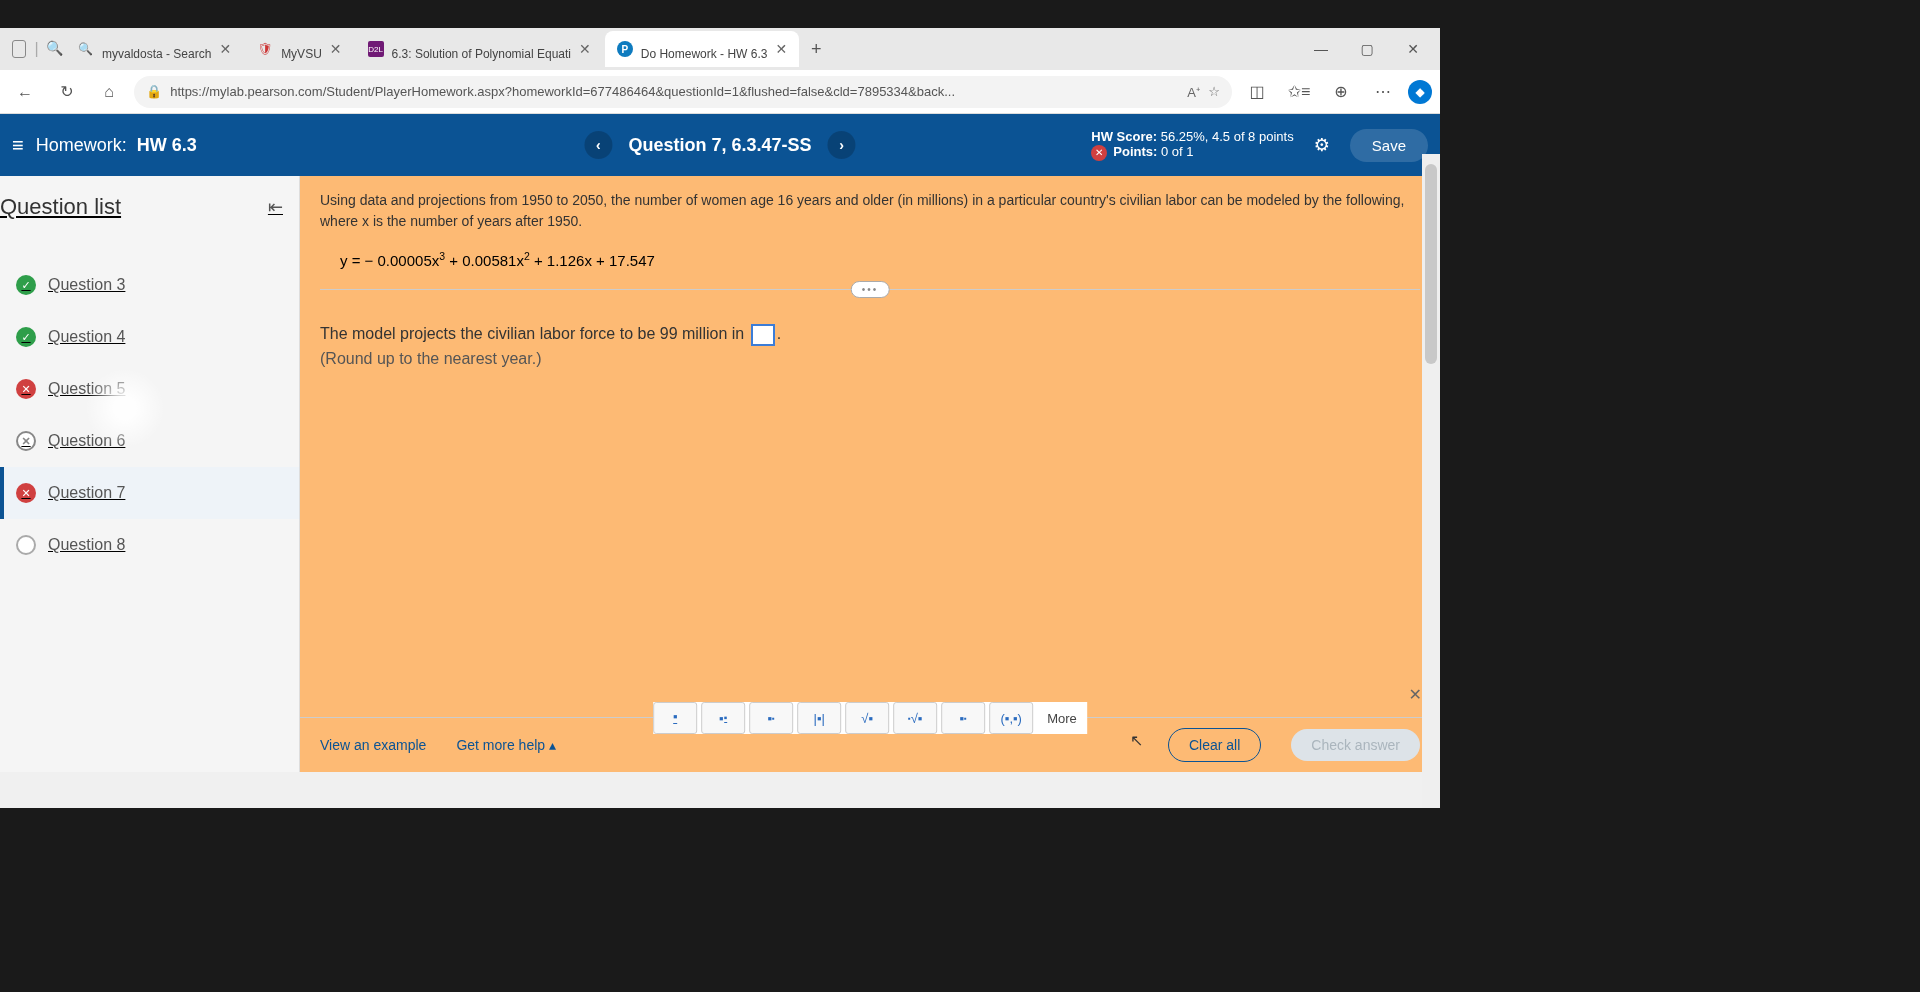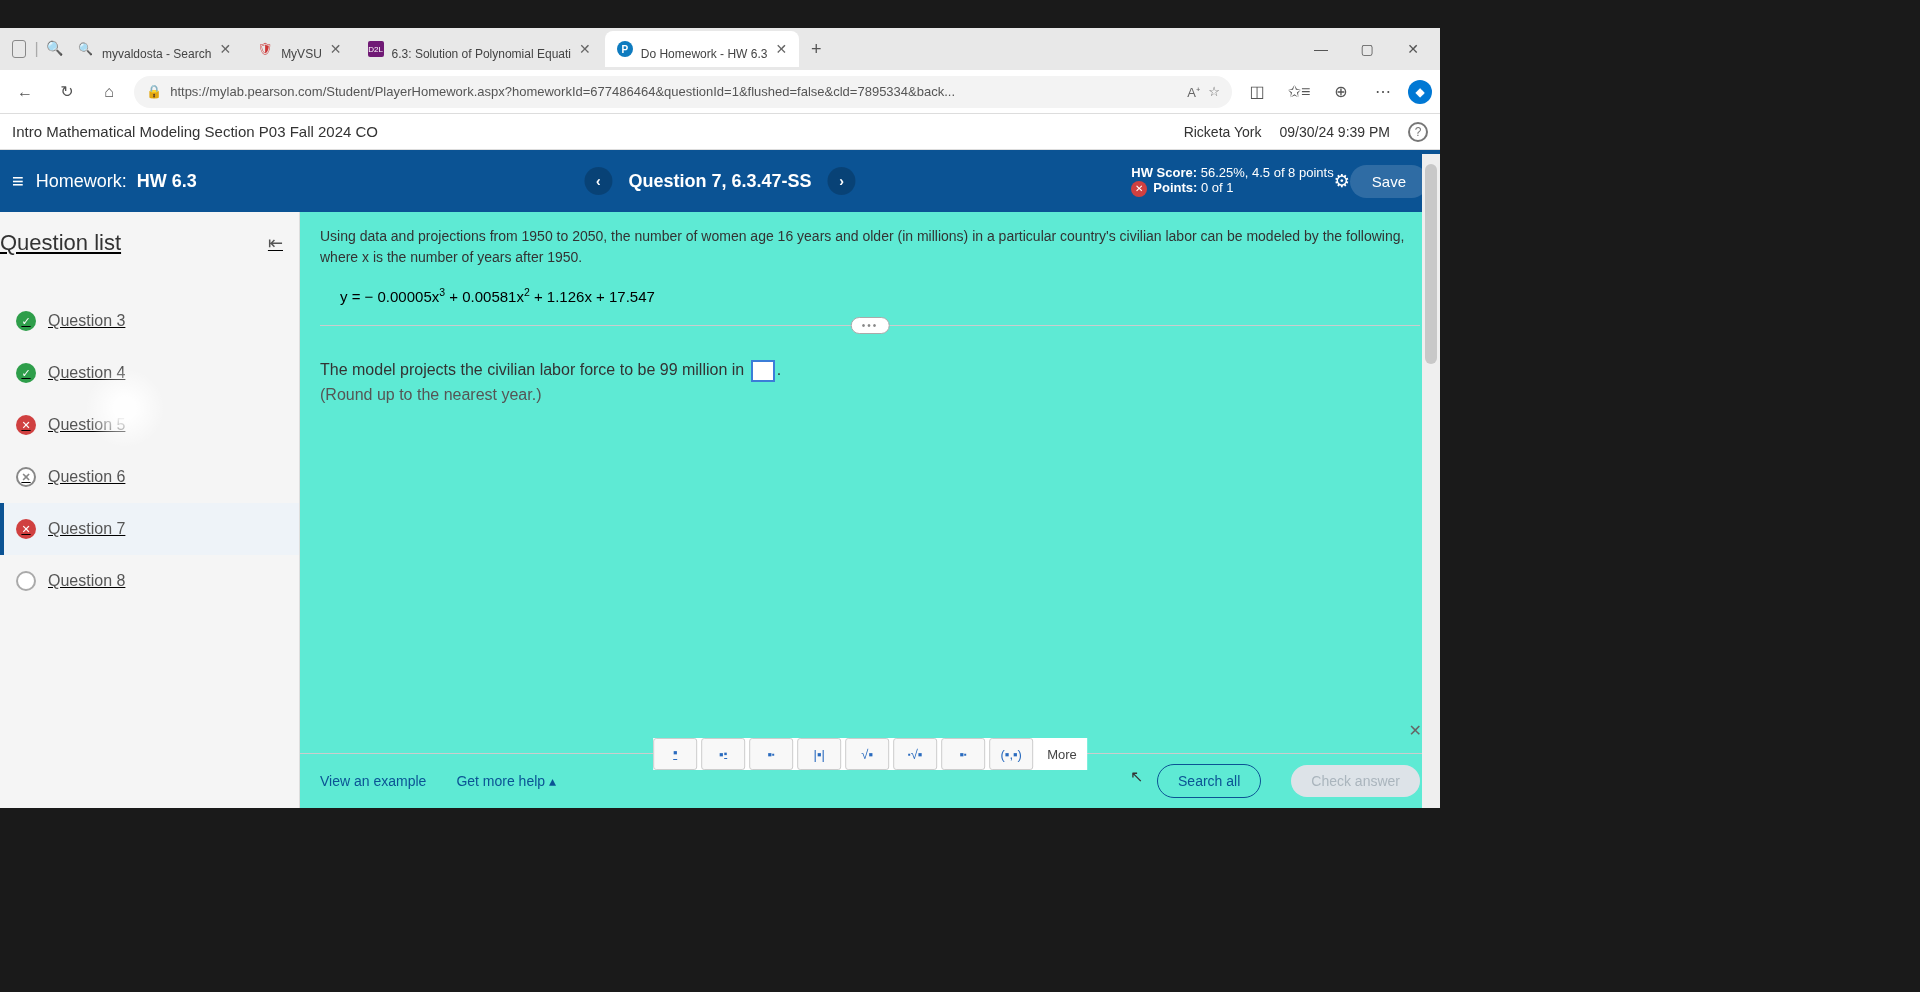--- a/index.html
+++ b/index.html
@@ -26,40 +26,40 @@
 
 .phdr { height:36px; background:#fff; display:flex; align-items:center; padding:0 12px; font-size:15px; color:#333; border-bottom:1px solid #ddd; }
 .phdr .right { margin-left:auto; display:flex; gap:18px; align-items:center; font-size:14px; }
 .helpcirc { width:20px; height:20px; border:2px solid #777; border-radius:50%; display:flex; align-items:center; justify-content:center; font-size:12px; color:#777; }
 
 
 .hwbar { height:62px; background:#0b5394; color:#fff; display:flex; align-items:center; padding:0 12px; font-size:18px; }
 .hwbar .menu { font-size:20px; margin-right:12px; cursor:pointer; }
 .hwbar .center { position:absolute; left:50%; transform:translateX(-50%); display:flex; align-items:center; gap:16px; font-weight:bold; }
 .hwbar .navq { width:28px; height:28px; border-radius:50%; background:rgba(0,0,0,0.2); display:flex; align-items:center; justify-content:center; cursor:pointer; font-size:14px; }
-.hwbar .right { margin-left:auto; display:flex; align-items:center; font-size:13px; }
+.hwbar .right { margin-left:auto; display:flex; align-items:center; gap:20px; font-size:13px; }
 .badgex { display:inline-flex; width:16px; height:16px; border-radius:50%; background:#d04040; color:#fff; align-items:center; justify-content:center; font-size:10px; margin-right:6px; }
 .gearbtn { font-size:18px; cursor:pointer; }
 .savebtn { background:rgba(255,255,255,0.15); padding:8px 22px; border-radius:18px; cursor:pointer; font-size:15px; }
 
 
 .mainwrap { display:flex; height:calc(100% - 42px - 44px - 36px - 62px); }
 .qlist { width:300px; background:#f5f5f5; border-right:1px solid #ddd; display:flex; flex-direction:column; position:relative;text-decoration:underline; }
 .qlist-hdr { display:flex; align-items:center; justify-content:space-between; padding:18px 16px 18px 0; font-size:22px; color:#333; }
 .collapse { font-size:18px; cursor:pointer; color:#555; }
 .qitems { overflow:auto; flex:1; padding-top:20px; }
 .qitem { display:flex; align-items:center; padding:16px 12px; font-size:16px; color:#555; border-left:4px solid transparent; cursor:pointer; gap:12px; }
 .qitem.sel { border-left-color:#0b5394; background:#eef3f8; }
 .sicon { width:20px; height:20px; border-radius:50%; display:flex; align-items:center; justify-content:center; font-size:11px; color:#fff; flex-shrink:0; }
 .sicon.ok { background:#2e9e4a; }
 .sicon.bad { background:#d04040; }
 .sicon.part { background:#fff; border:2px solid #888; position:relative; color:#888; font-weight:bold; }
 .sicon.none { background:#fff; border:2px solid #aaa; }
 
-.qcontent { flex:1; background:#5eead4; position:relative; display:flex; flex-direction:column; }
+.qcontent { flex:1; background:#fdba74; position:relative; display:flex; flex-direction:column; }
 .qtext { padding:14px 20px; font-size:14px; color:#333; line-height:1.5; }
 .eq { padding:4px 40px 10px; font-size:15px; }
 .divider { height:1px; background:#ccc; margin:10px 20px; position:relative; }
 .expand { position:absolute; left:50%; top:-8px; transform:translateX(-50%); background:#fff; border:1px solid #aaa; border-radius:10px; padding:2px 10px; font-size:10px; color:#888; cursor:pointer; letter-spacing:2px; }
 .answerarea { padding:24px 20px; font-size:16px; color:#333; }
 .answerbox { display:inline-block; width:24px; height:22px; border:2px solid #3b7dd8; background:#fff; vertical-align:middle; margin:0 2px; }
 .hint { color:#555; margin-top:4px; }
 
 .toolbar { position:absolute; bottom:38px; left:50%; transform:translateX(-50%); display:flex; gap:4px; align-items:center; background:#fff; }
 .tbtn { width:44px; height:32px; border:1px solid #ccc; background:#f8f8f8; display:flex; align-items:center; justify-content:center; font-size:13px; color:#2a6bbf; cursor:pointer; border-radius:3px; }
@@ -127,28 +127,20 @@
       <span style="margin-left:auto;color:#666">A⁺</span>
       <span style="color:#666">☆</span>
     </div>
     <div class="navbtn">◫</div>
     <div class="navbtn">✩≡</div>
     <div class="navbtn">⊕</div>
     <div class="navbtn">⋯</div>
     <div class="sidepanel-icon">◆</div>
   </div>
 
-  <div class="phdr">
-    <span>Intro Mathematical Modeling Section P03 Fall 2024 CO</span>
-    <div class="right">
-      <span>Ricketa York</span>
-      <span>09/30/24 9:39 PM</span>
-      <span class="helpcirc">?</span>
-    </div>
-  </div>
 
   <div class="hwbar">
     <span class="menu">≡</span>
     <span><span>Homework:</span> &nbsp;<b>HW 6.3</b></span>
     <div class="center">
       <span class="navq">‹</span>
       <span>Question 7, 6.3.47-SS</span>
       <span class="navq">›</span>
     </div>
     <div class="right">
@@ -223,21 +215,21 @@
         <div class="tbtn">√▪</div>
         <div class="tbtn"><sup style="font-size:8px">▪</sup>√▪</div>
         <div class="tbtn">▪<sub style="font-size:8px">▪</sub></div>
         <div class="tbtn">(▪,▪)</div>
         <div class="tbtn more">More</div>
       </div>
 
       <div class="footer">
         <span>View an example</span>
         <span><span>Get more help</span> ▴</span>
-        <span class="clearbtn">Search all</span>
+        <span class="clearbtn">Clear all</span>
         <span class="checkbtn">Check answer</span>
       </div>
     </div>
 
   </div>
 
   <div class="scrollbar">
     <div class="scrollthumb"></div>
   </div>
 

